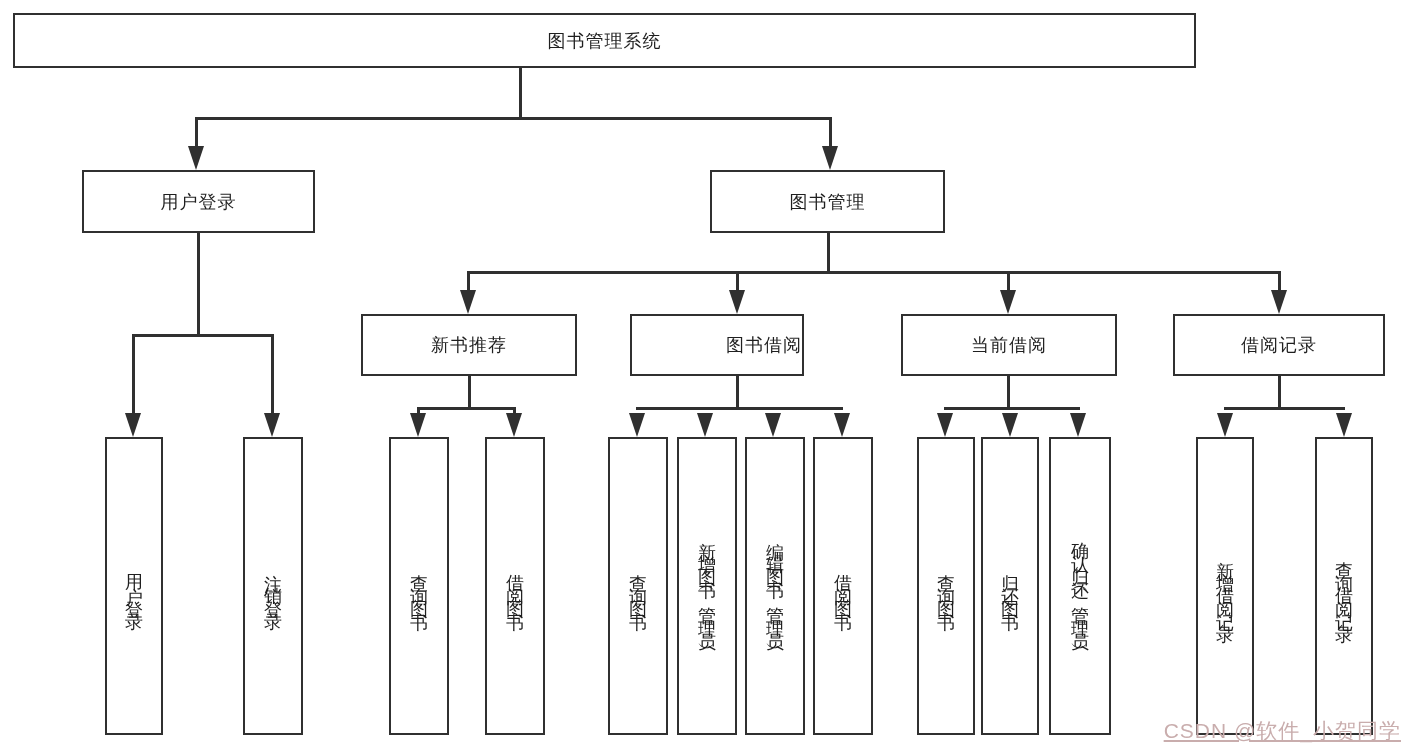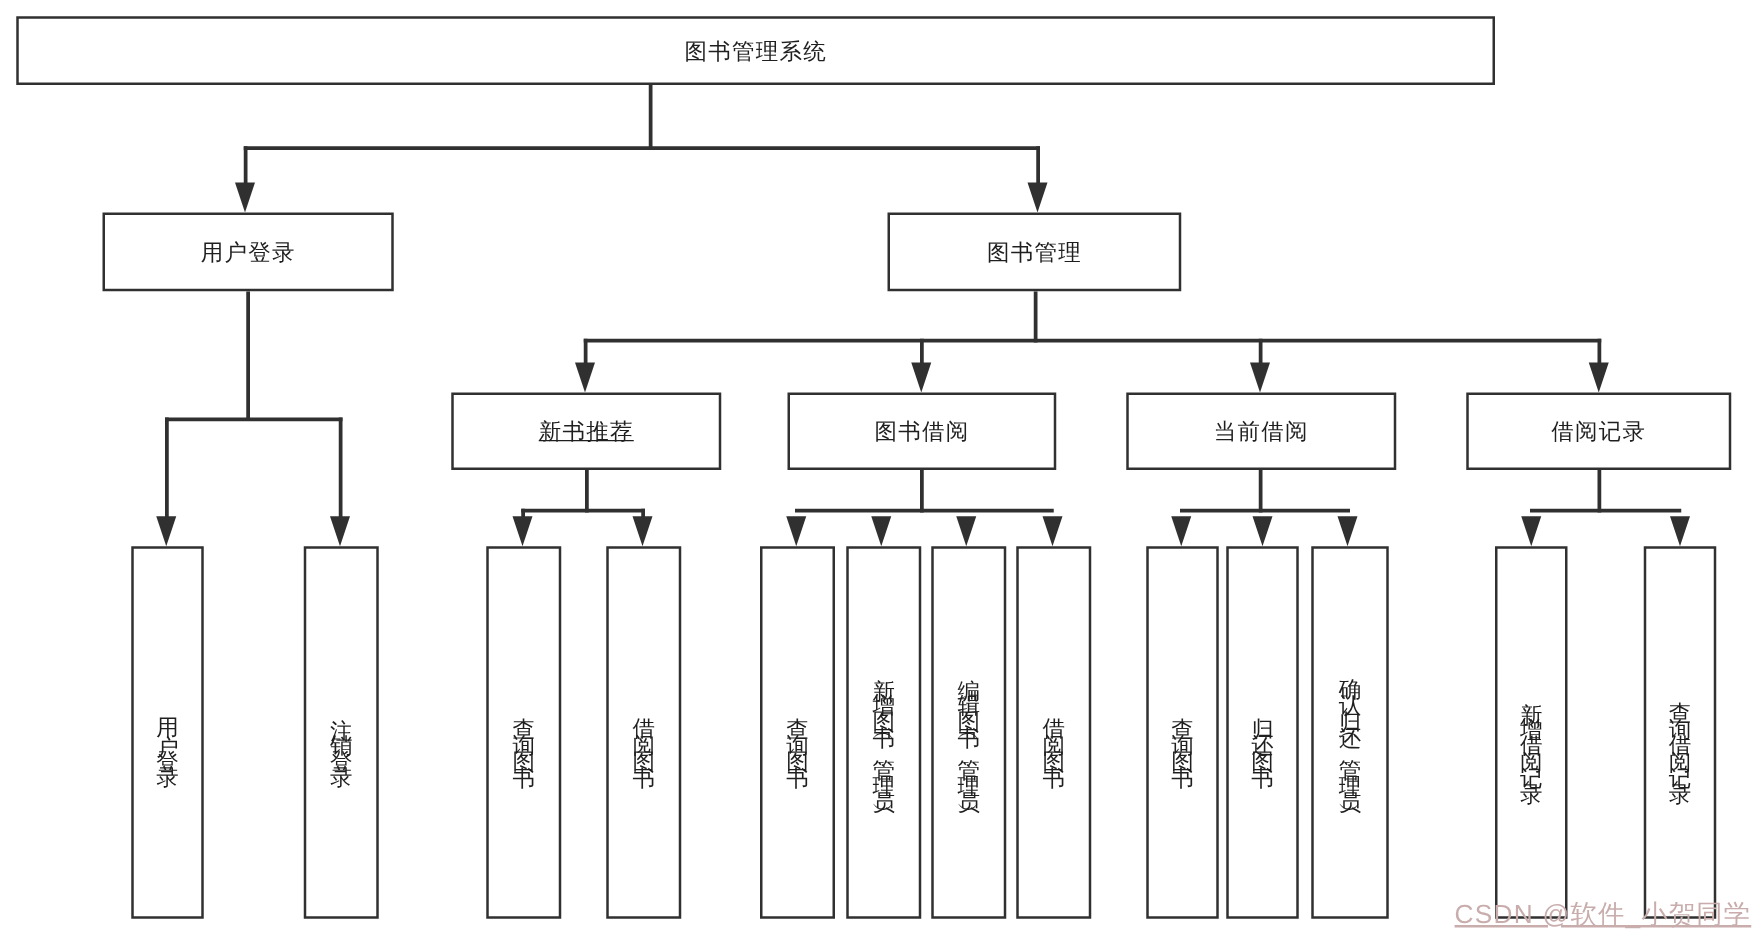--- a/index.html
+++ b/index.html
@@ -100,24 +100,24 @@
   <div class="hline" style="left:467px;top:271px;width:814px;"></div>
   <div class="vline" style="left:467px;top:271px;height:22px;"></div>
   <div class="arrow" style="left:460px;top:290px;"></div>
   <div class="vline" style="left:736px;top:271px;height:22px;"></div>
   <div class="arrow" style="left:729px;top:290px;"></div>
   <div class="vline" style="left:1007px;top:271px;height:22px;"></div>
   <div class="arrow" style="left:1000px;top:290px;"></div>
   <div class="vline" style="left:1278px;top:271px;height:22px;"></div>
   <div class="arrow" style="left:1271px;top:290px;"></div>
 
-  <div class="hbox" style="left:361px;top:314px;width:216px;height:62px;text-decoration:underline;">
+  <div class="hbox" style="left:361px;top:314px;width:216px;height:62px;">
     <span>新书推荐</span>
   </div>
-  <div class="hbox" style="left:630px;top:314px;width:215px;height:62px;">
+  <div class="hbox" style="left:630px;top:314px;width:174px;height:62px;justify-content:flex-end;">
     <span>图书借阅</span>
   </div>
   <div class="hbox" style="left:1173px;top:314px;width:212px;height:62px;">
     <span>借阅记录</span>
   </div>
   <div class="hbox" style="left:901px;top:314px;width:216px;height:62px;">
     <span>当前借阅</span>
   </div>
 
   <div class="vline" style="left:468px;top:376px;height:34px;"></div>

